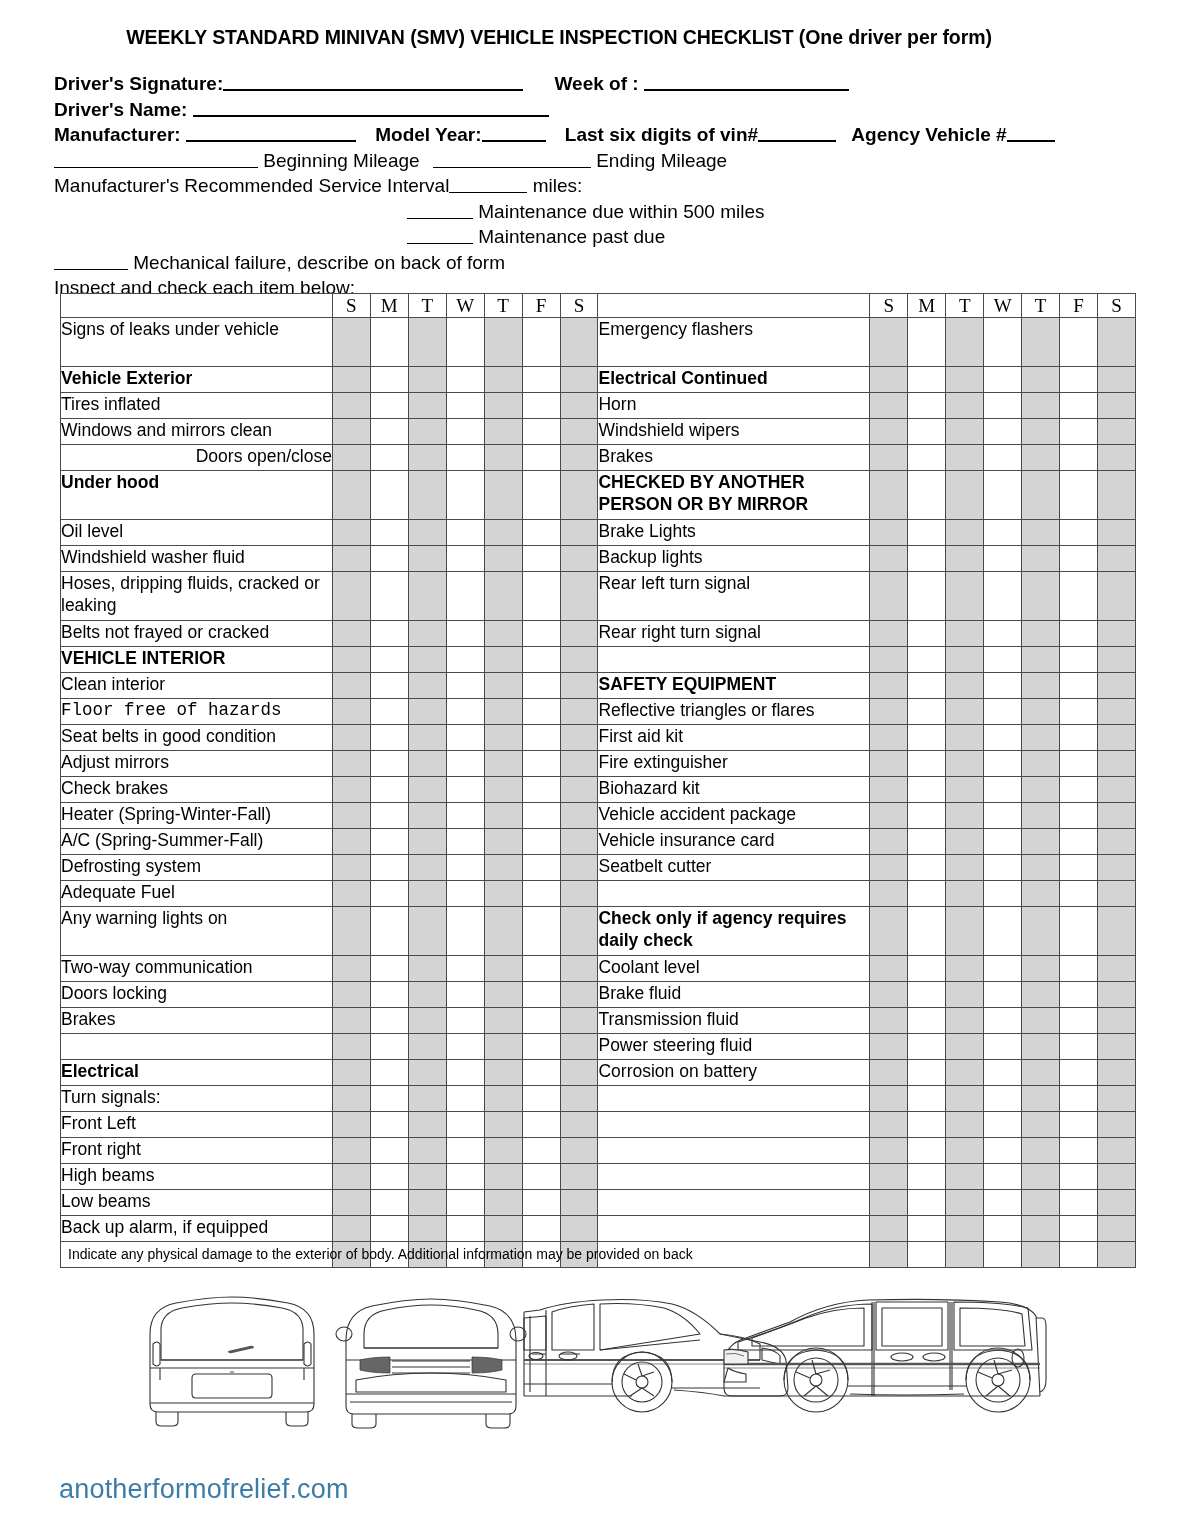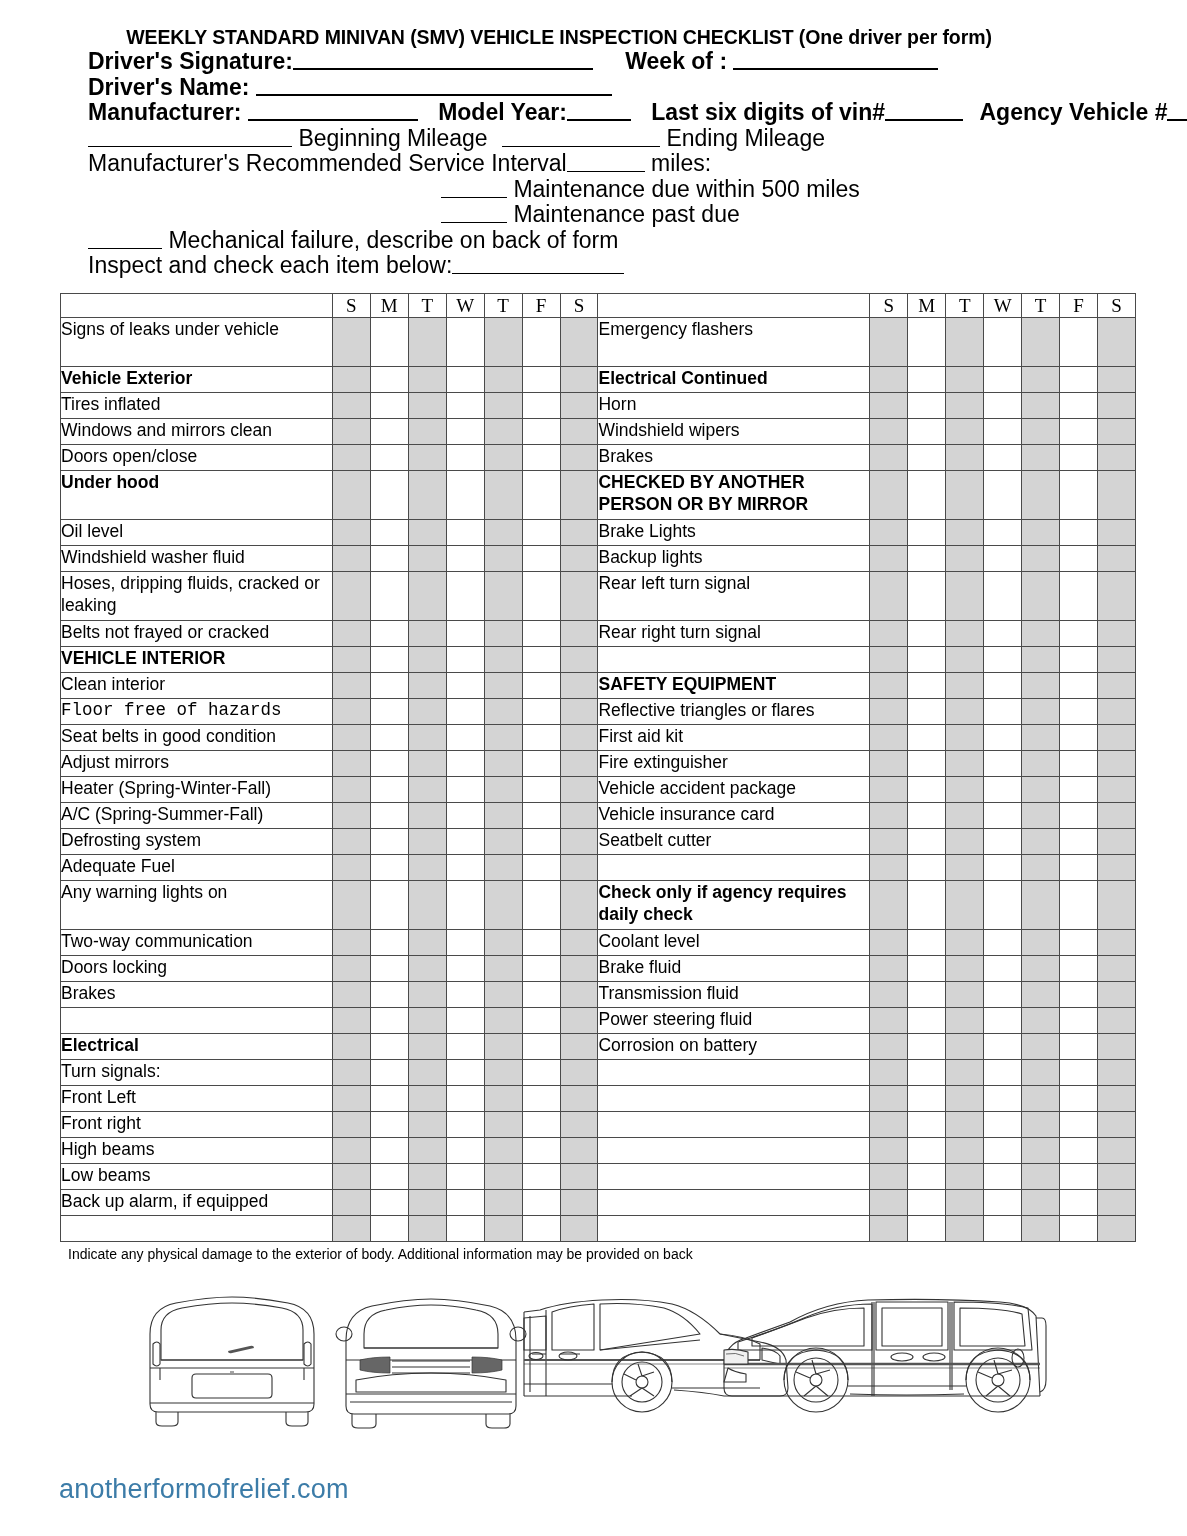--- a/index.html
+++ b/index.html
@@ -28,23 +28,24 @@
     text-align: center;
     font-size: 19.5px;
     font-weight: bold;
     letter-spacing: -0.1px;
     padding-top: 26px;
     padding-left: 18px;
   }
 
   
   .form-header {
-    padding-left: 88px;
+    margin-top: 22px;
+    padding-left: 54px;
     padding-right: 40px;
-    font-size: 23px;
+    font-size: 19px;
     line-height: 25.5px;
   }
   .fh-row {
     white-space: nowrap;
   }
   .b { font-weight: bold; }
   .ul {
     display: inline-block;
     border-bottom: 2px solid #000;
     vertical-align: baseline;
@@ -301,21 +302,21 @@
             <td class="label">Windshield wipers</td>
             <td class="chk sh"></td>
             <td class="chk"></td>
             <td class="chk sh"></td>
             <td class="chk"></td>
             <td class="chk sh"></td>
             <td class="chk"></td>
             <td class="chk sh"></td>
           </tr>
           <tr>
-            <td class="label" style="height: 25px;">Doors open/close</td>
+            <td class="label" style="height: 25px; text-align: right;">Doors open/close</td>
             <td class="chk sh"></td>
             <td class="chk"></td>
             <td class="chk sh"></td>
             <td class="chk"></td>
             <td class="chk sh"></td>
             <td class="chk"></td>
             <td class="chk sh"></td>
             <td class="label">Brakes</td>
             <td class="chk sh"></td>
             <td class="chk"></td>
@@ -490,20 +491,38 @@
           <tr>
             <td class="label" style="height: 25px;">Adjust mirrors</td>
             <td class="chk sh"></td>
             <td class="chk"></td>
             <td class="chk sh"></td>
             <td class="chk"></td>
             <td class="chk sh"></td>
             <td class="chk"></td>
             <td class="chk sh"></td>
             <td class="label">Fire extinguisher</td>
+            <td class="chk sh"></td>
+            <td class="chk"></td>
+            <td class="chk sh"></td>
+            <td class="chk"></td>
+            <td class="chk sh"></td>
+            <td class="chk"></td>
+            <td class="chk sh"></td>
+          </tr>
+          <tr>
+            <td class="label" style="height: 25px;">Check brakes</td>
+            <td class="chk sh"></td>
+            <td class="chk"></td>
+            <td class="chk sh"></td>
+            <td class="chk"></td>
+            <td class="chk sh"></td>
+            <td class="chk"></td>
+            <td class="chk sh"></td>
+            <td class="label">Biohazard kit</td>
             <td class="chk sh"></td>
             <td class="chk"></td>
             <td class="chk sh"></td>
             <td class="chk"></td>
             <td class="chk sh"></td>
             <td class="chk"></td>
             <td class="chk sh"></td>
           </tr>
           <tr>
             <td class="label" style="height: 25px;">Heater (Spring-Winter-Fall)</td>

